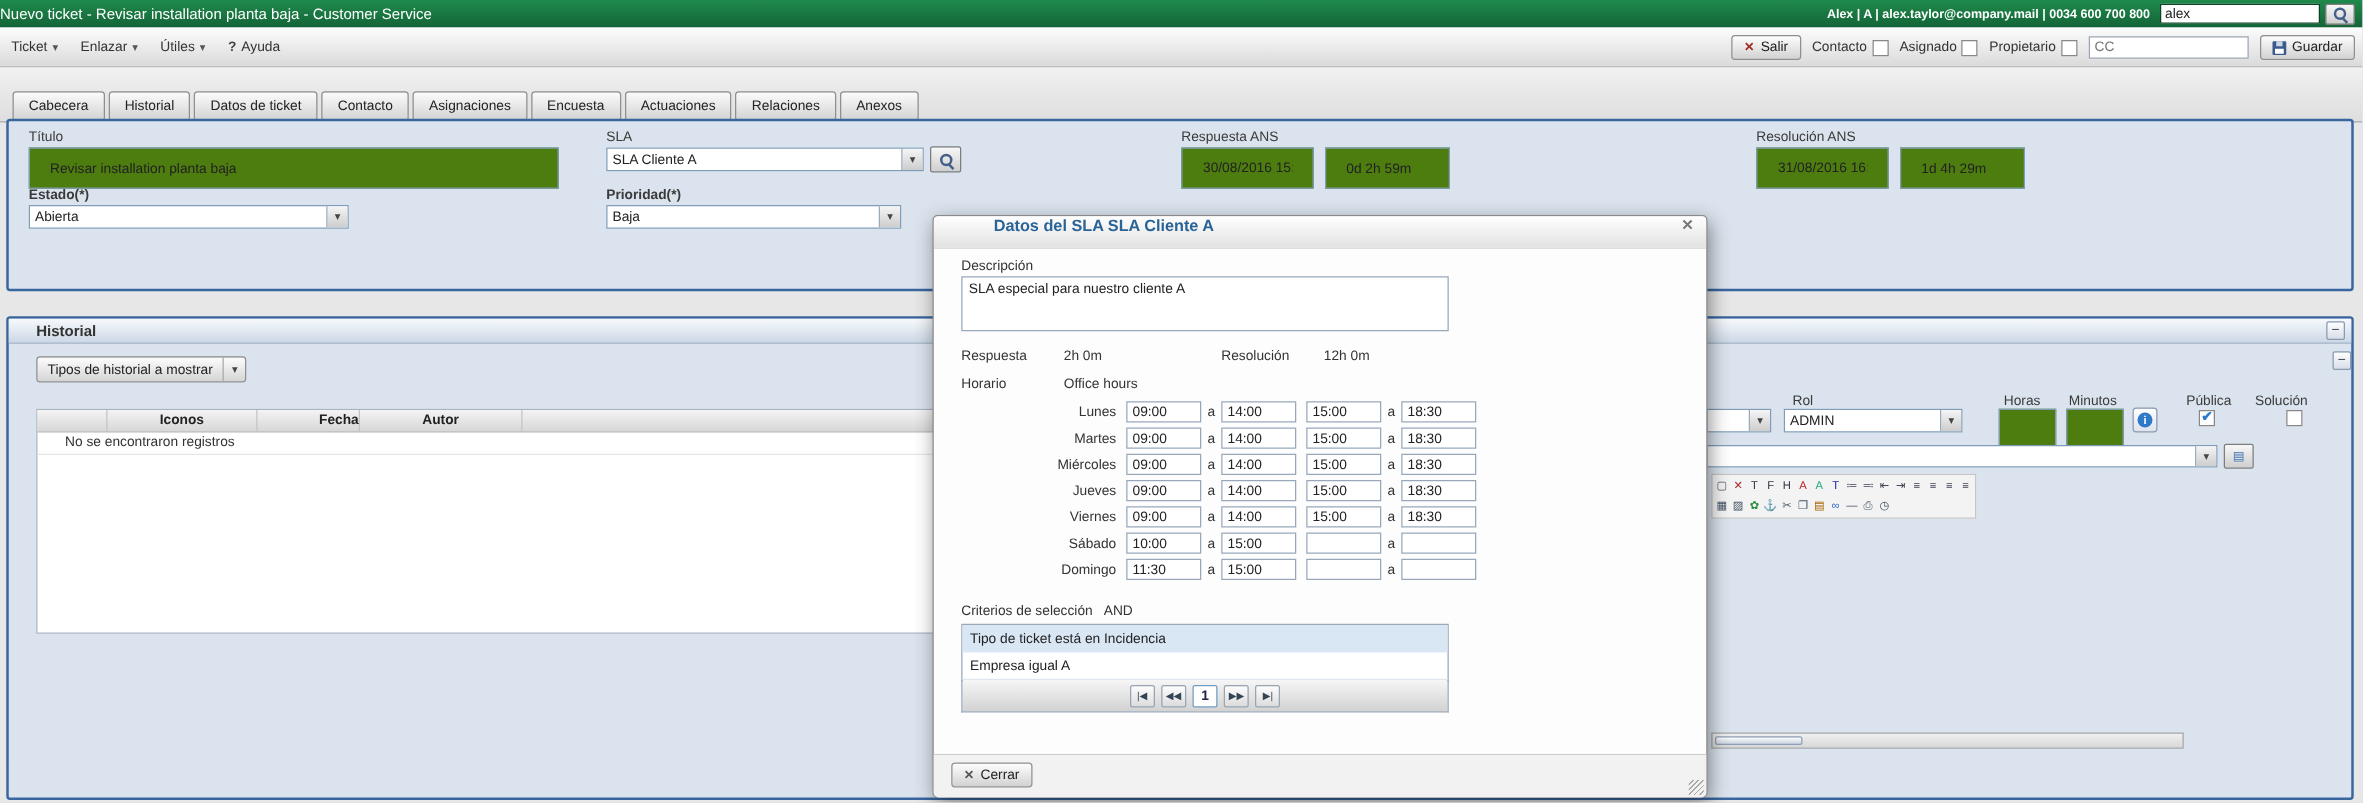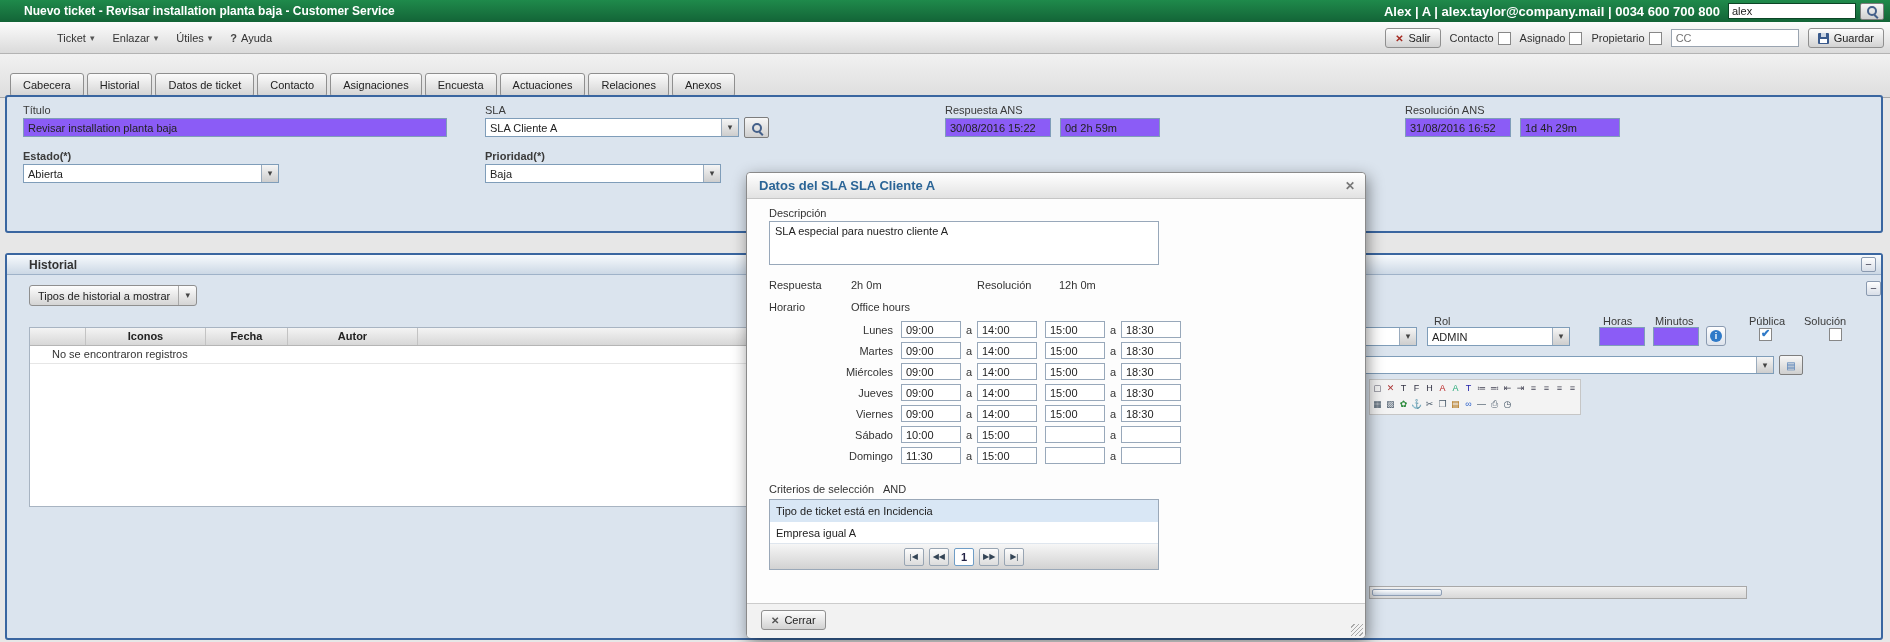--- a/index.html
+++ b/index.html
@@ -13,38 +13,38 @@
     overflow: hidden;
   }
   .abs { position: absolute; }
 
   
   .topbar {
     position: absolute; left:0; top:0; width:1890px; height:22px;
     background: linear-gradient(#1f8a4b, #136437);
     display: flex; align-items: center;
   }
-  .topbar-title { color:#fff; font-weight:bold; font-size:12px; padding-left:24px; flex:1; white-space:nowrap; }
-  .topbar-user { color:#fff; font-weight:bold; font-size:13px; margin-right:8px; white-space:nowrap; }
+  .topbar-title { color:#fff; font-weight:normal; font-size:12px; padding-left:0; flex:1; white-space:nowrap; }
+  .topbar-user { color:#fff; font-weight:bold; font-size:10px; margin-right:8px; white-space:nowrap; }
   .topbar-search { width:128px; height:16px; border:1px solid #0c4526; font-size:11px; padding:0 3px; margin-right:4px; background:#fff; color:#222; }
   .icon-btn {
     height:17px; min-width:24px; border:1px solid #7d7d7d; border-radius:2px;
     background: linear-gradient(#f7f7f7,#cfcfcf);
     display:inline-flex; align-items:center; justify-content:center; cursor:pointer; margin-right:6px;
   }
   .mag-icon { position:relative; width:12px; height:12px; display:inline-block; }
   .mag-icon::before { content:""; position:absolute; left:1px; top:1px; width:6px; height:6px; border:2px solid #44608a; border-radius:50%; }
   .mag-icon::after { content:""; position:absolute; left:9px; top:9px; width:5px; height:2px; background:#44608a; transform:rotate(45deg); transform-origin:0 0; }
 
   
   .menubar {
     position:absolute; left:0; top:22px; width:1890px; height:32px;
     background: linear-gradient(#fcfcfc, #dadada);
     border-bottom: 1px solid #b3b3b3;
-    display:flex; align-items:center;padding-left:48px;
+    display:flex; align-items:center;
   }
   .menu-item { display:inline-flex; align-items:center; gap:4px; padding:5px 9px; color:#333; cursor:pointer; }
   .caret { font-size:9px; color:#555; }
   .menu-right { position:absolute; right:6px; top:0; height:32px; display:flex; align-items:center; gap:9px; }
   .btn {
     display:inline-flex; align-items:center; gap:5px;
     border:1px solid #8f8f8f; border-radius:3px;
     background: linear-gradient(#fdfdfd, #d2d2d2);
     padding:3px 9px; font-size:11px; color:#222; cursor:pointer; white-space:nowrap;
   }
@@ -79,22 +79,22 @@
     font-weight:bold; font-size:12px; color:#333; line-height:20px; padding-left:22px;
   }
   .mini-btn {
     position:absolute; width:15px; height:15px; border:1px solid #8a9ab0; border-radius:2px;
     background: linear-gradient(#fefefe, #d8dee8);
     font-size:11px; line-height:12px; text-align:center; color:#445; cursor:pointer;
   }
   .lab { position:absolute; font-size:11px; color:#3a3a3a; white-space:nowrap; }
   .lab.b { font-weight:bold; }
   .inp {
-    position:absolute; border:1px solid #7f9db9; height:19px;
-    font-family:"Liberation Sans",sans-serif; font-size:11px; padding:0 4px; color:#222; background:#8b5cf6;
+    position:absolute; border:1px solid #7f9db9; height:33px;
+    font-family:"Liberation Sans",sans-serif; font-size:11px; padding:0 16px; color:#222; background:#4d7c0f;
   }
   .sel { position:absolute; background:#fff; border:1px solid #7f9db9; height:19px; display:flex; align-items:center; overflow:hidden; }
   .sel .val { flex:1; padding:0 4px; white-space:nowrap; overflow:hidden; color:#222; }
   .sel .btn-c {
     width:17px; align-self:stretch; border-left:1px solid #9aabbd;
     background: linear-gradient(#f5f5f5, #cdcdcd);
     text-align:center; font-size:9px; line-height:17px; color:#444; cursor:pointer;
   }
 
   
@@ -120,21 +120,21 @@
   .hscroll .thumb { position:absolute; left:2px; top:2px; width:70px; height:7px; border:1px solid #8f9fb5; border-radius:2px; background:linear-gradient(#fdfdfd,#c9d4e2); }
 
   
   .modal {
     position:absolute; left:746px; top:172px; width:620px; height:466px;
     background:#fdfdfd; border:1px solid #8a8a8a; border-radius:4px;
     box-shadow: 2px 5px 16px rgba(0,0,0,.45); z-index:50;
   }
   .modal-header {
     height:26px; background:linear-gradient(#ffffff,#e2e2e2); border-bottom:1px solid #c5c5c5;
-    border-radius:4px 4px 0 0; display:flex; align-items:center;
+    border-radius:4px 4px 0 0; display:flex; padding-left:36px;
   }
   .modal-title { color:#2a6496; font-weight:bold; font-size:13px; padding-left:12px; flex:1; }
   .modal-close { padding:0 10px; color:#777; font-size:12px; font-weight:bold; cursor:pointer; }
   .m-lab { position:absolute; font-size:11px; color:#333; white-space:nowrap; }
   .m-textarea {
     position:absolute; border:1px solid #98a8ba; background:#fff; resize:none;
     font-family:"Liberation Sans",sans-serif; font-size:11px; color:#222; padding:3px 5px;
   }
   .sched { position:absolute; left:22px; top:146px; }
   .sched-row { display:flex; align-items:center; height:21px; }
@@ -272,21 +272,21 @@
 
   <span class="split-btn" style="left:22px; top:30px;">
     <span class="s-lbl">Tipos de historial a mostrar</span>
     <span class="s-caret">▾</span>
   </span>
 
   <div class="grid" style="left:22px; top:72px; width:1336px; height:180px;">
     <div class="grid-header">
       <span class="gh-cell" style="width:56px;"></span>
       <span class="gh-cell" style="width:120px;">Iconos</span>
-      <span class="gh-cell" style="width:82px;">Fecha</span>
+      <span class="gh-cell" style="width:82px;text-align:right;">Fecha</span>
       <span class="gh-cell" style="width:130px;">Autor</span>
       <span class="gh-cell" style="flex:1; border-right:none;"></span>
     </div>
     <div class="grid-row">No se encontraron registros</div>
   </div>
 
   
   <span class="mini-btn" style="left:1859px; top:26px;">−</span>
 
   <span class="lab" style="left:1427px; top:60px;">Rol</span>

